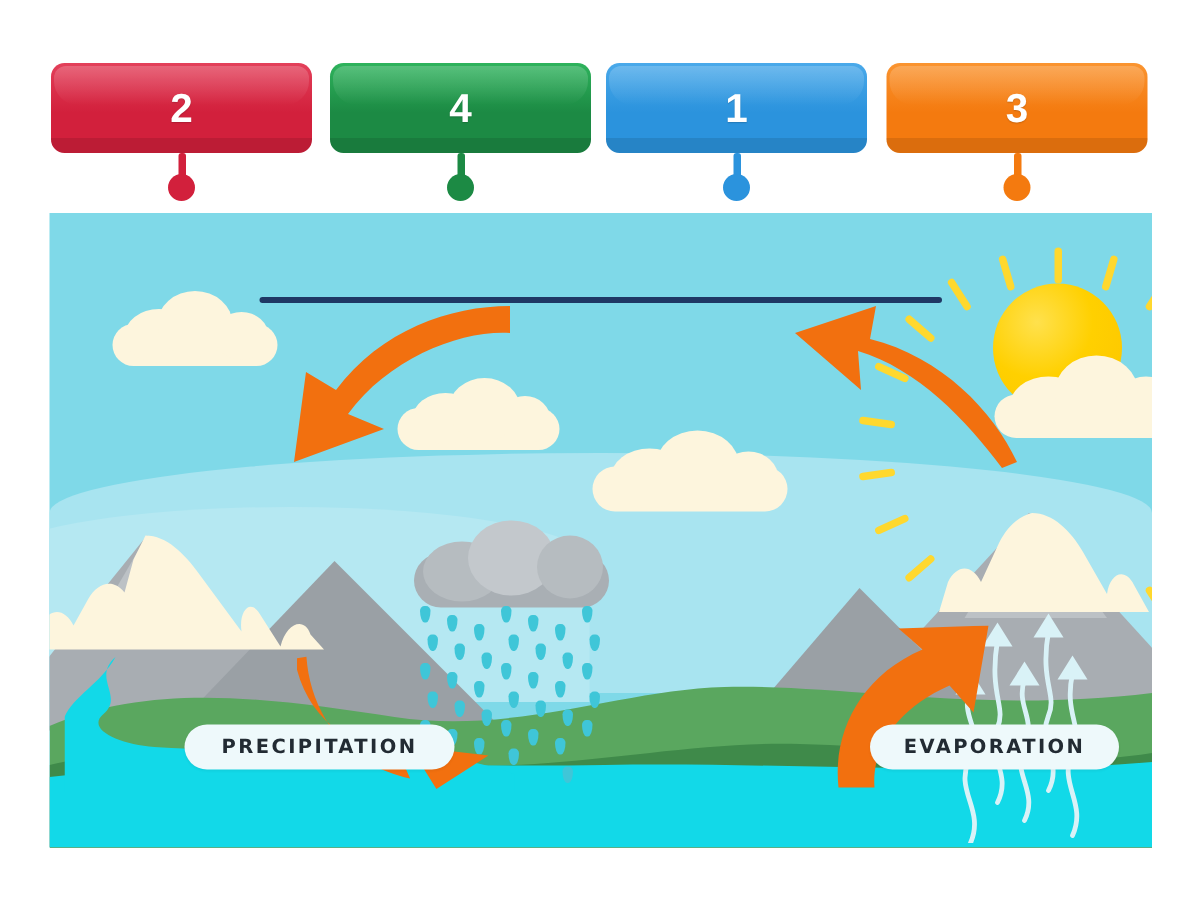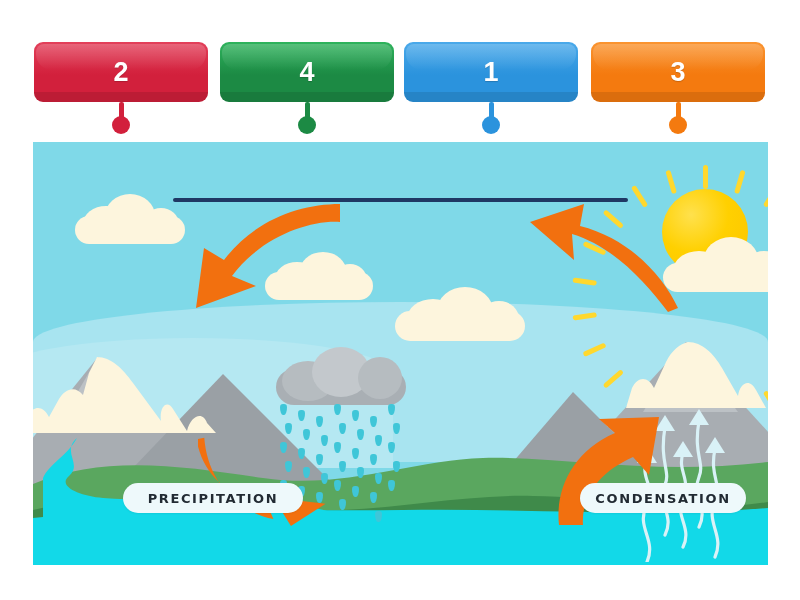--- a/index.html
+++ b/index.html
@@ -344,19 +344,19 @@
     </svg>
 
     <svg class="abs" style="left:520px; top:275px; width:140px; height:110px;" viewBox="0 0 140 110">
       <path d="M6,108 C2,72 20,34 62,16 L46,2 L106,0 L96,58 L80,40 C44,56 28,82 30,108 Z" fill="#f2700f"></path>
     </svg>
 
     <div class="pill" style="left: 90px; top: 341px; width: 180px; height: 30px;">
       <span>PRECIPITATION</span>
     </div>
     <div class="pill" style="left: 547px; top: 341px; width: 166px; height: 30px;">
-      <span>CONDENSATION</span>
+      <span>EVAPORATION</span>
     </div>
 
     <div id="markers-layer"></div>
 
   </div>
 </div>
 
 </body></html>

